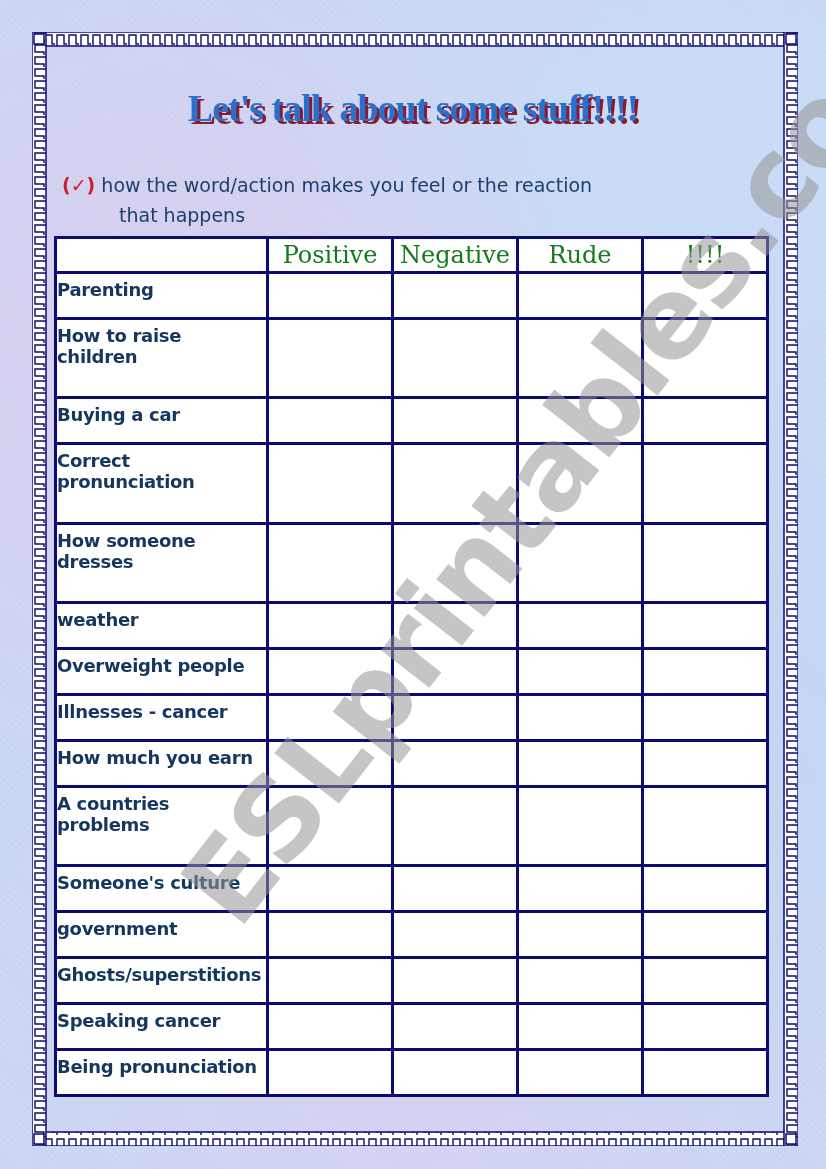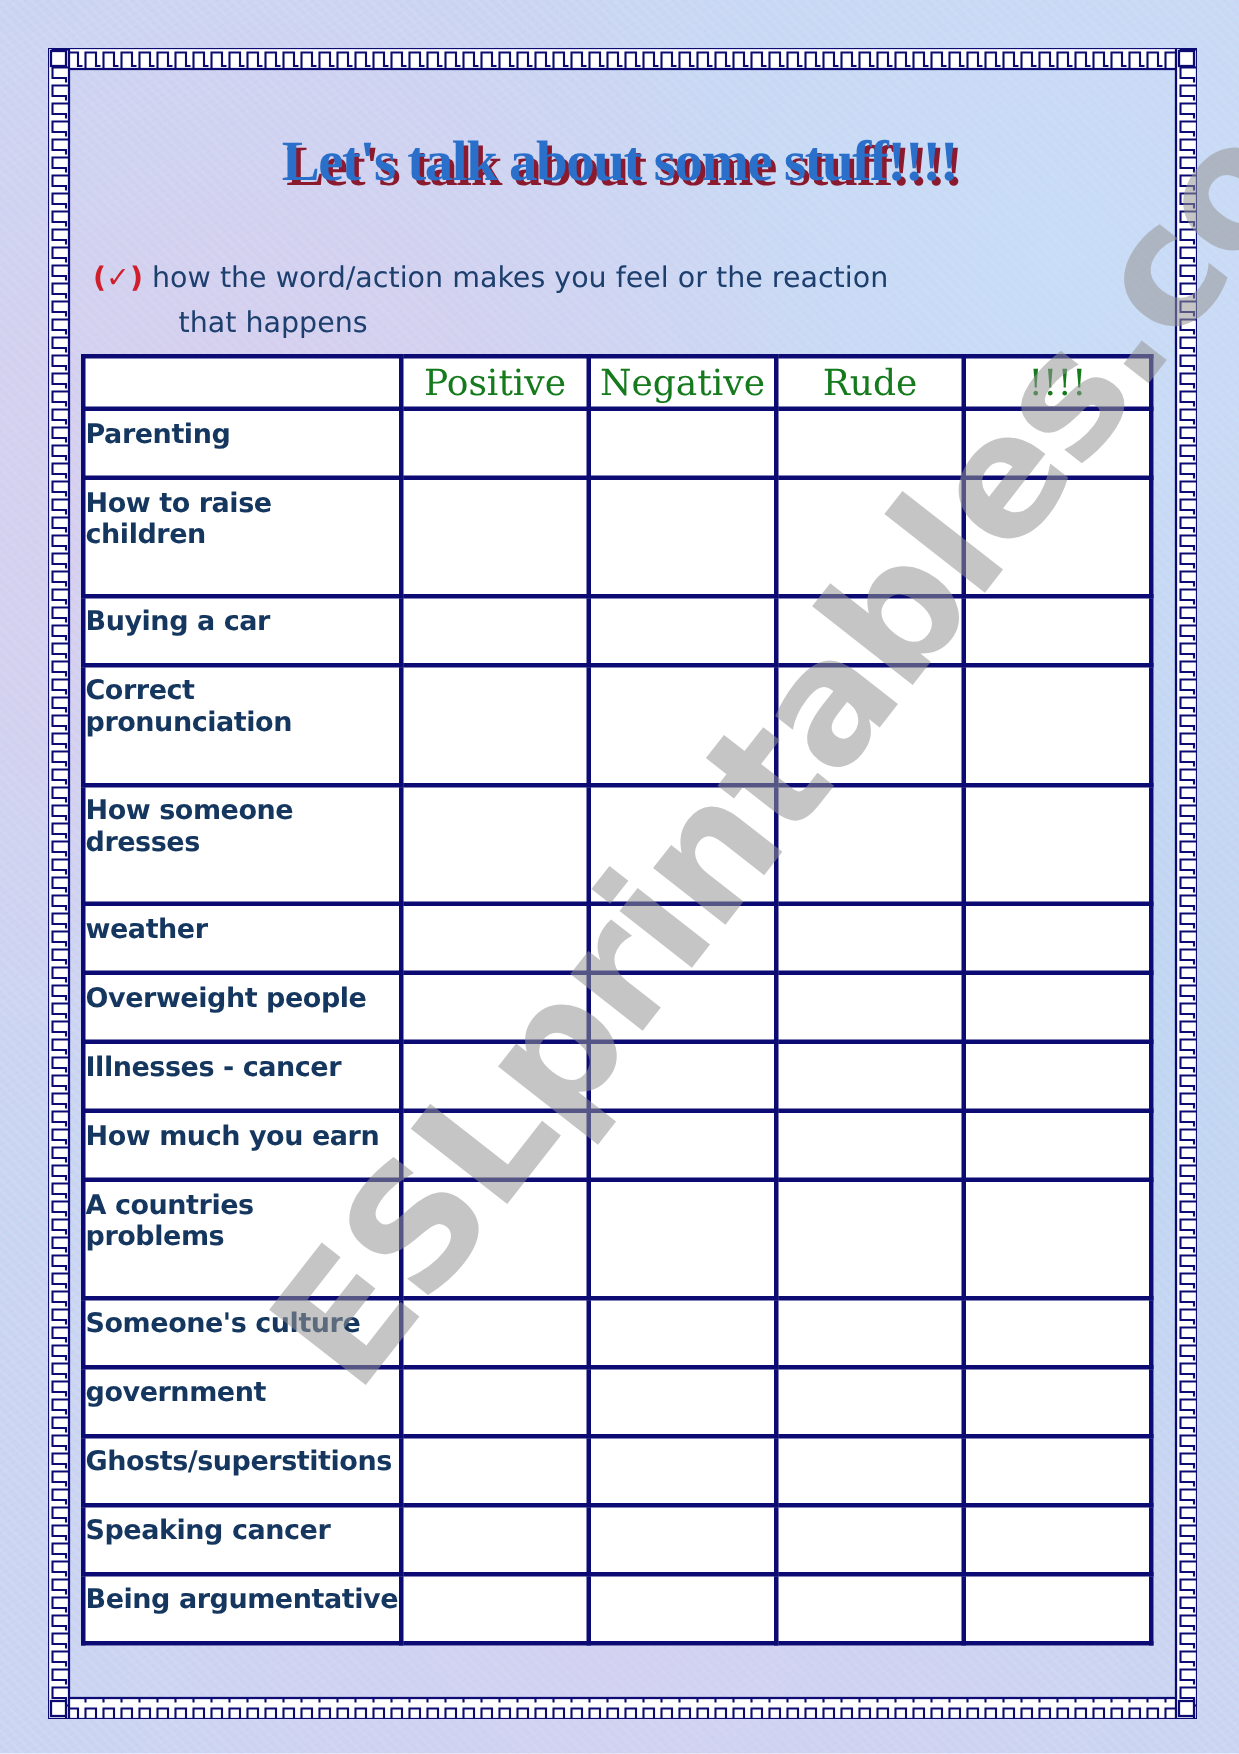--- a/index.html
+++ b/index.html
@@ -203,21 +203,21 @@
         <td></td>
       </tr>
       <tr>
         <td class="label">Speaking cancer</td>
         <td></td>
         <td></td>
         <td></td>
         <td></td>
       </tr>
       <tr>
-        <td class="label">Being argumentative</td>
+        <td class="label">Being pronunciation</td>
         <td></td>
         <td></td>
         <td></td>
         <td></td>
       </tr>
     </tbody>
 </table>
 
 <div class="watermark">ESLprintables.com</div>
 

